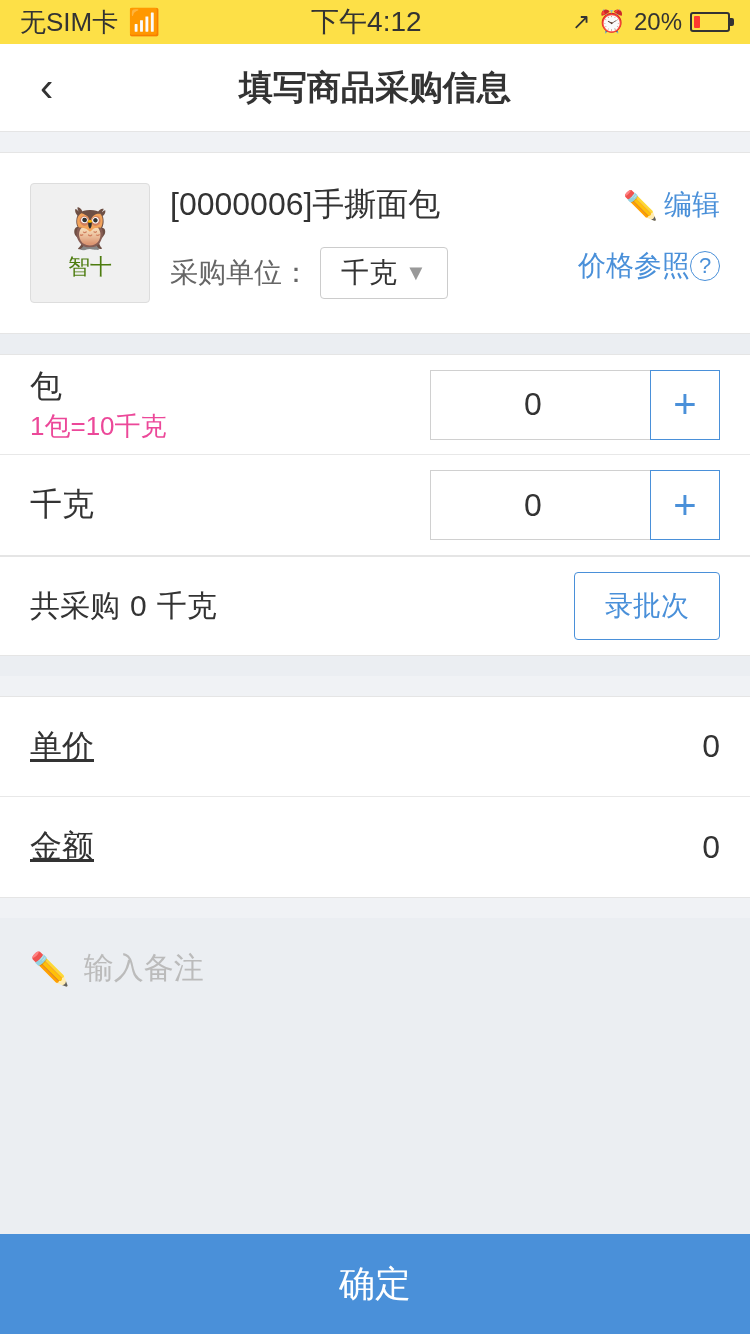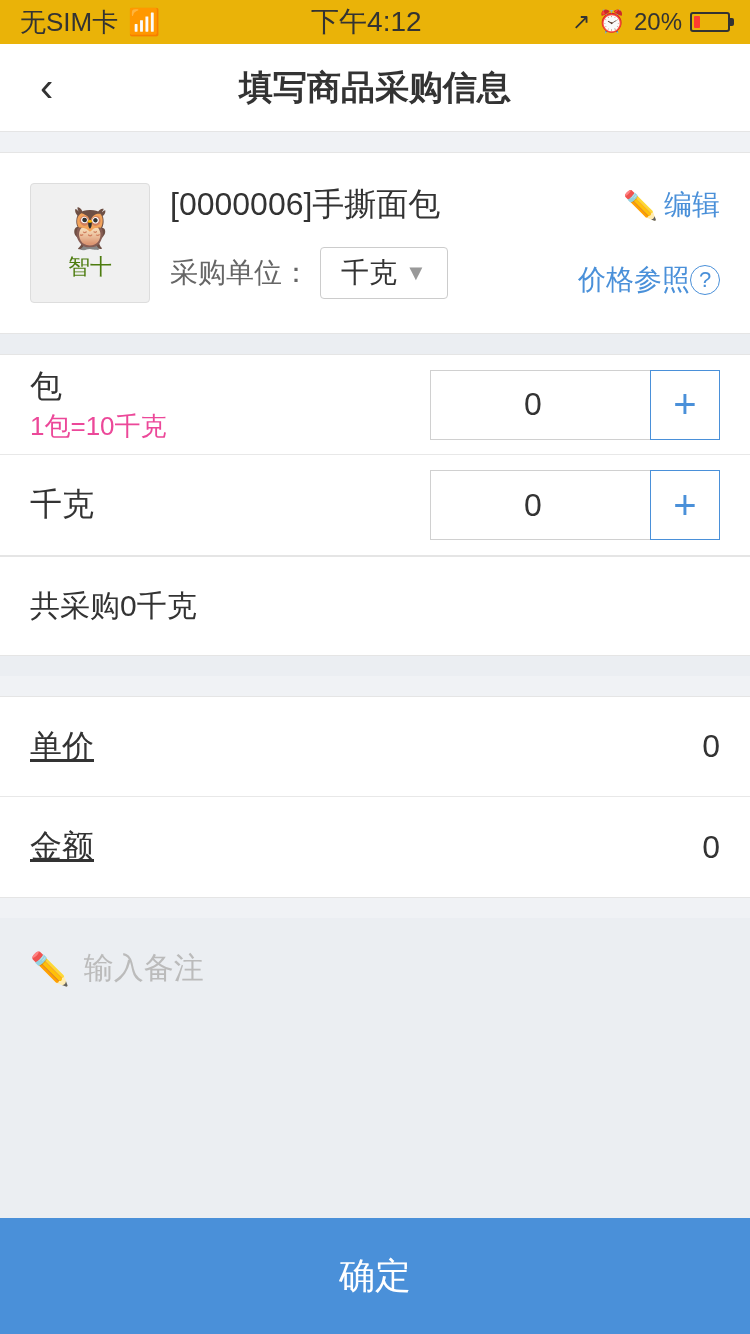--- a/index.html
+++ b/index.html
@@ -10,21 +10,21 @@
       font-family: -apple-system, "PingFang SC", "Helvetica Neue", Arial, sans-serif;
       background: #f0f2f5;
       font-size: 30px;
       color: #333;
     }
 
     
     .status-bar {
       width: 750px;
       height: 44px;
-      background: #eab308;
+      background: #fde047;
       display: flex;
       align-items: center;
       justify-content: space-between;
       padding: 0 20px;
       font-size: 26px;
       color: #333;
     }
     .status-left { display: flex; align-items: center; gap: 10px; }
     .status-center { font-size: 28px; font-weight: 500; }
     .status-right { display: flex; align-items: center; gap: 8px; font-size: 24px; }
@@ -117,21 +117,21 @@
       font-size: 28px;
       color: #4a90d9;
       display: flex;
       align-items: center;
       gap: 6px;
       cursor: pointer;
     }
     .product-unit-row {
       display: flex;
       justify-content: space-between;
-      align-items: flex-end;
+      align-items: flex-start;
     }
     .unit-label { font-size: 28px; color: #666; }
     .unit-select {
       border: 1px solid #ccc;
       border-radius: 4px;
       padding: 6px 20px;
       font-size: 28px;
       color: #333;
       background: #fff;
       display: inline-flex;
@@ -275,21 +275,21 @@
       flex: 1;
       min-height: 300px;
     }
 
     
     .confirm-btn {
       position: fixed;
       bottom: 0;
       left: 0;
       width: 750px;
-      height: 116px;
+      height: 100px;
       background: #4a90d9;
       color: #fff;
       font-size: 36px;
       font-weight: 500;
       border: none;
       cursor: pointer;
       display: flex;
       align-items: center;
       justify-content: center;
     }
@@ -370,25 +370,26 @@
       <span>千克</span>
     </div>
     <div class="input-row-field">
       <input class="qty-input" type="number" value="0" style="">
       <button class="plus-btn">+</button>
     </div>
   </div>
 </div>
 
 <div class="total-row">
-  <div style="display:flex;align-items:center;gap:0;">
+  <div style="display:flex;align-items:center;gap:10px;">
     <span>共采购</span>
     <span>0</span>
     <span>千克</span>
   </div>
+  <button class="batch-btn">录批次</button>
 </div>
 
 <div class="section-divider"></div>
 
 <div class="price-section">
   <div class="price-row">
     <span class="price-row-label">单价</span>
     <span class="price-row-value">0</span>
   </div>
   <div class="price-row">

